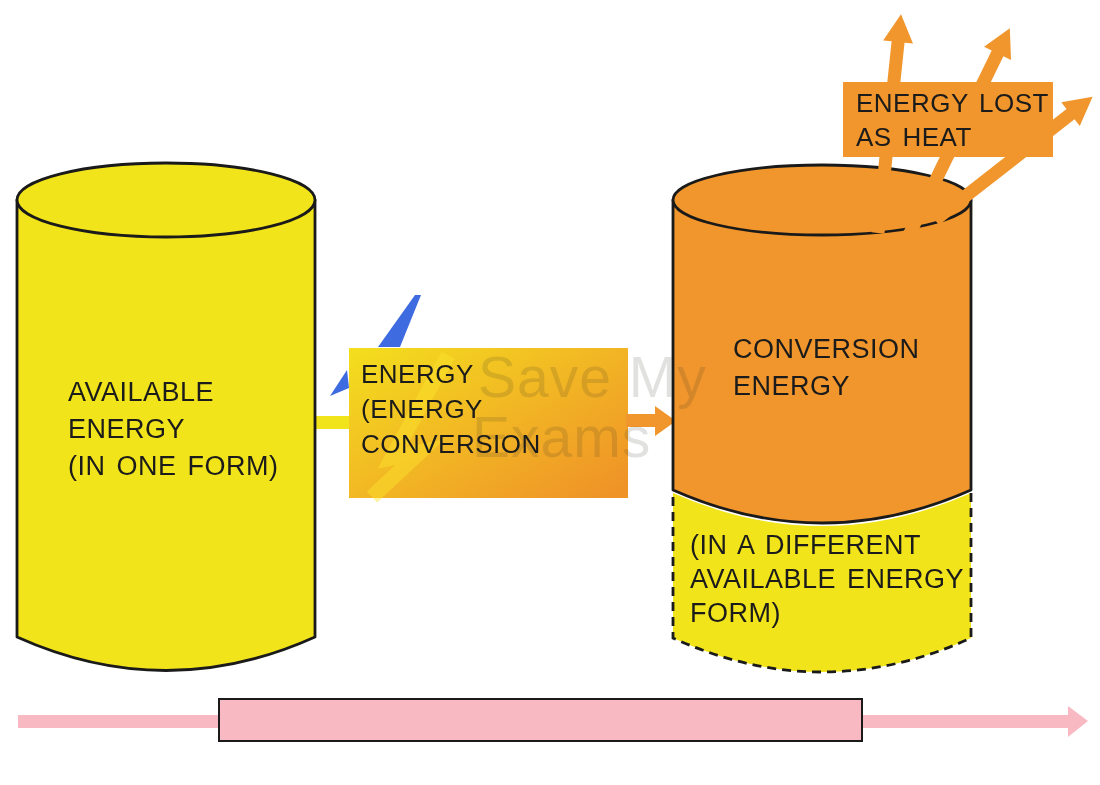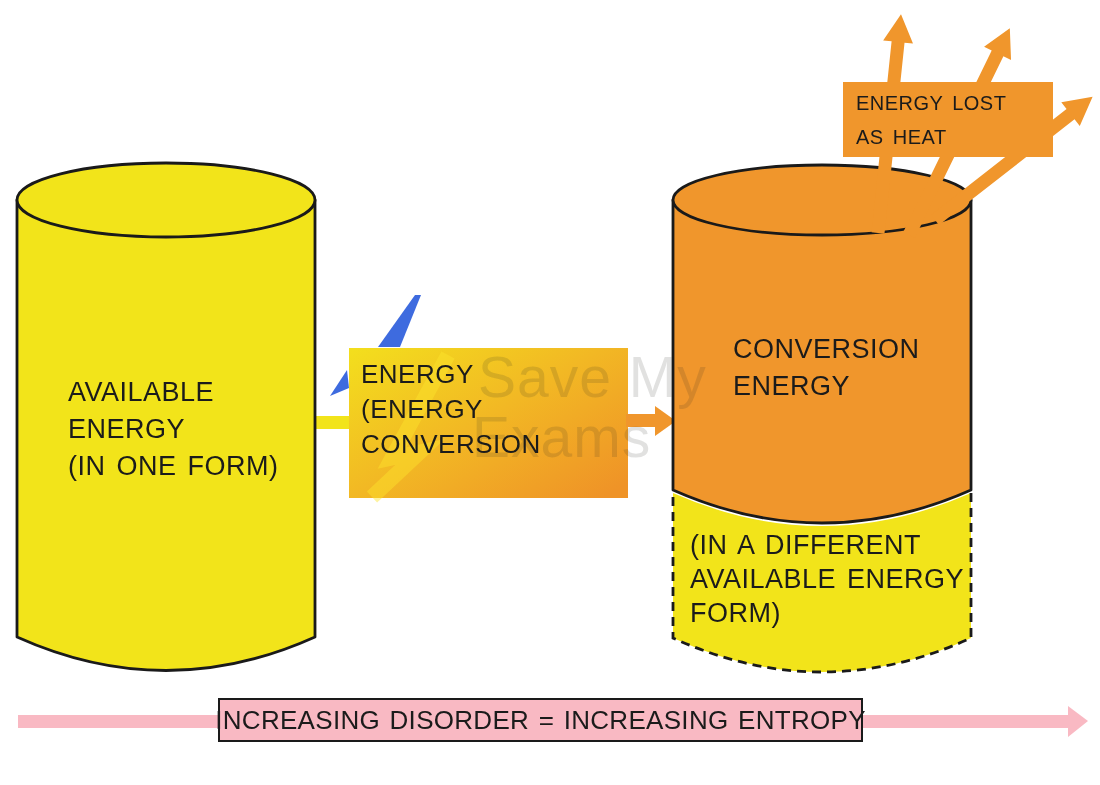--- a/index.html
+++ b/index.html
@@ -10,21 +10,21 @@
   .stage svg{position:absolute;left:0;top:0;}
   .lbl{
     position:absolute;color:#1b1b1b;letter-spacing:.5px;word-spacing:3px;
     white-space:nowrap;font-weight:400;
   }
   .lbl div{pointer-events:none;}
   .left-cyl-label{left:68px;top:374px;font-size:27px;line-height:37px;}
   .box-label{left:361px;top:357px;font-size:26px;line-height:35px;}
   .unavailable-label{left:733px;top:331px;font-size:27px;line-height:37px;}
   .available-diff-label{left:690px;top:528px;font-size:27px;line-height:34px;}
-  .heat-label{left:856px;top:86px;font-size:20px;line-height:34px;}
+  .heat-label{left:856px;top:86px;font-size:26px;line-height:34px;}
   .entropy-label{
     left:219px;top:699px;width:643px;height:42px;font-size:26px;
     display:flex;align-items:center;justify-content:center;
     letter-spacing:.3px;word-spacing:2px;
   }
   .watermark{
     position:absolute;left:478px;top:347px;font-weight:normal;font-size:57px;line-height:60px;
     color:rgba(45,45,35,0.14);letter-spacing:1px;
   }
   .watermark .wm2{margin-left:-6px;}
@@ -103,17 +103,14 @@
     <div>(IN A DIFFERENT</div>
     <div>AVAILABLE ENERGY</div>
     <div>FORM)</div>
   </div>
 
   <div class="lbl heat-label">
     <div>ENERGY LOST</div>
     <div>AS HEAT</div>
   </div>
 
-  <div class="lbl entropy-label">
-    <span>INCREASING DISORDER = INCREASING ENTROPY</span>
-  </div>
 
 </div>
 
 </body></html>

